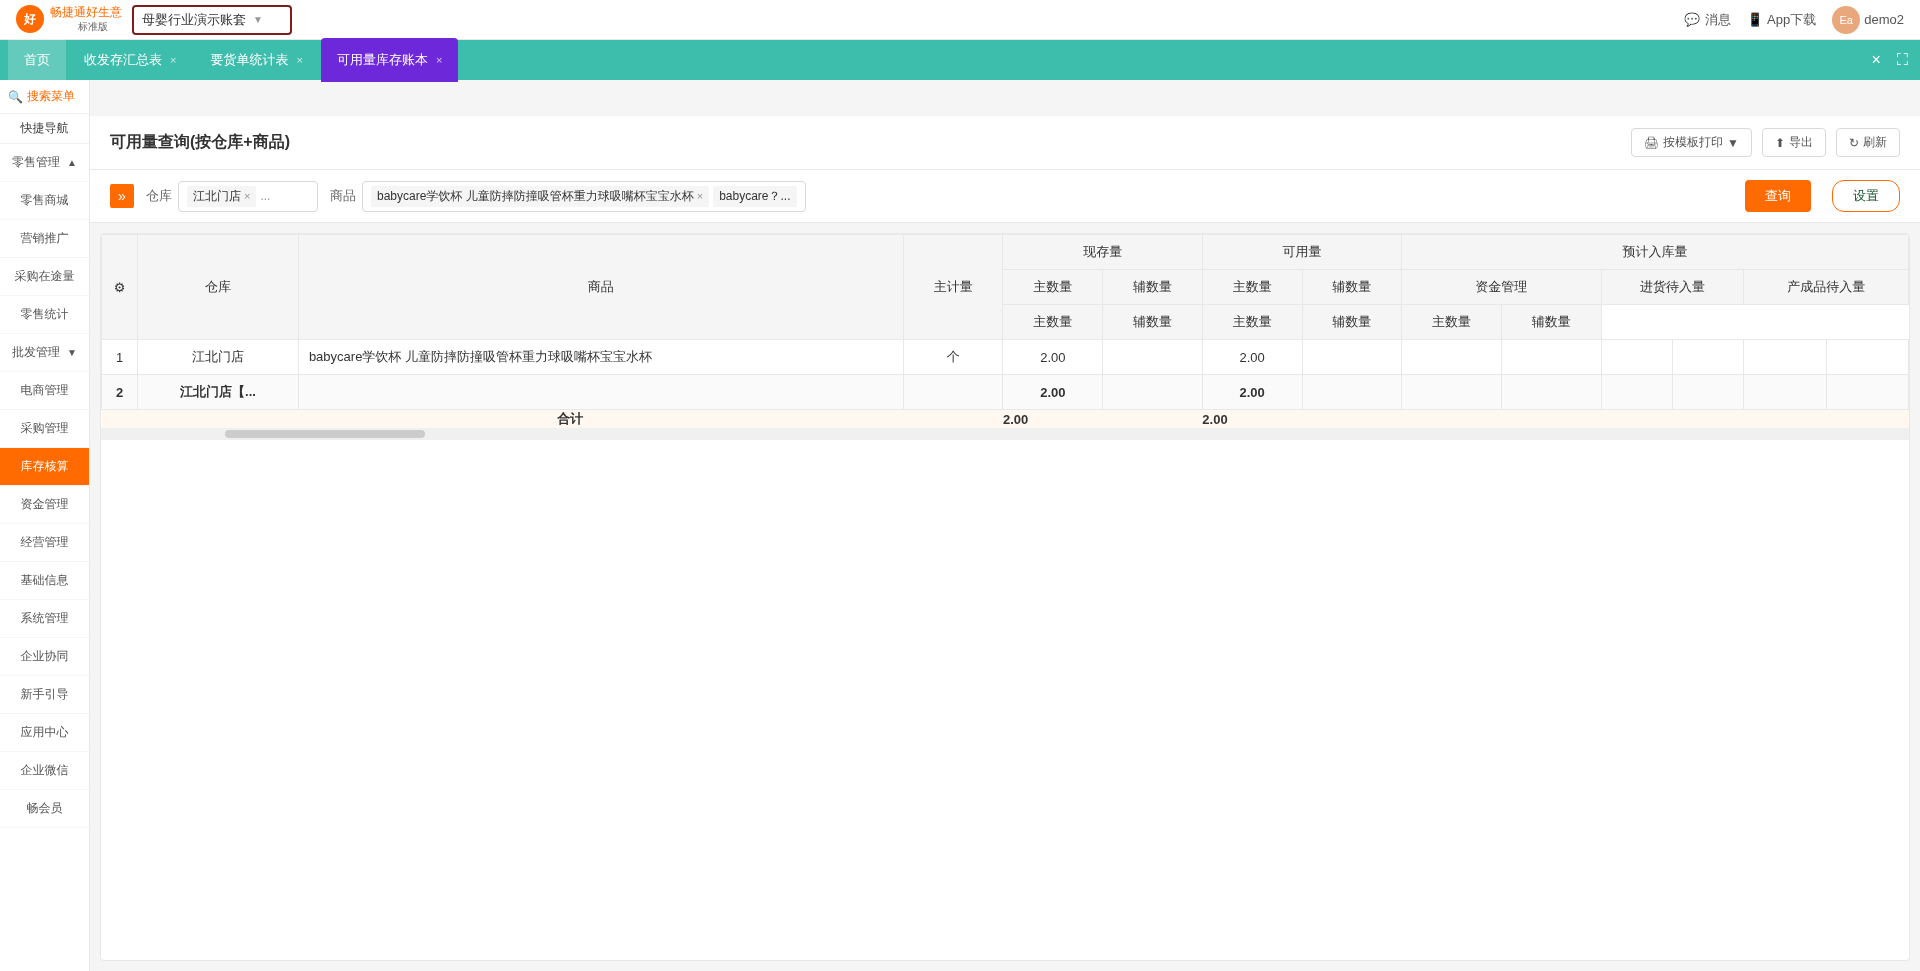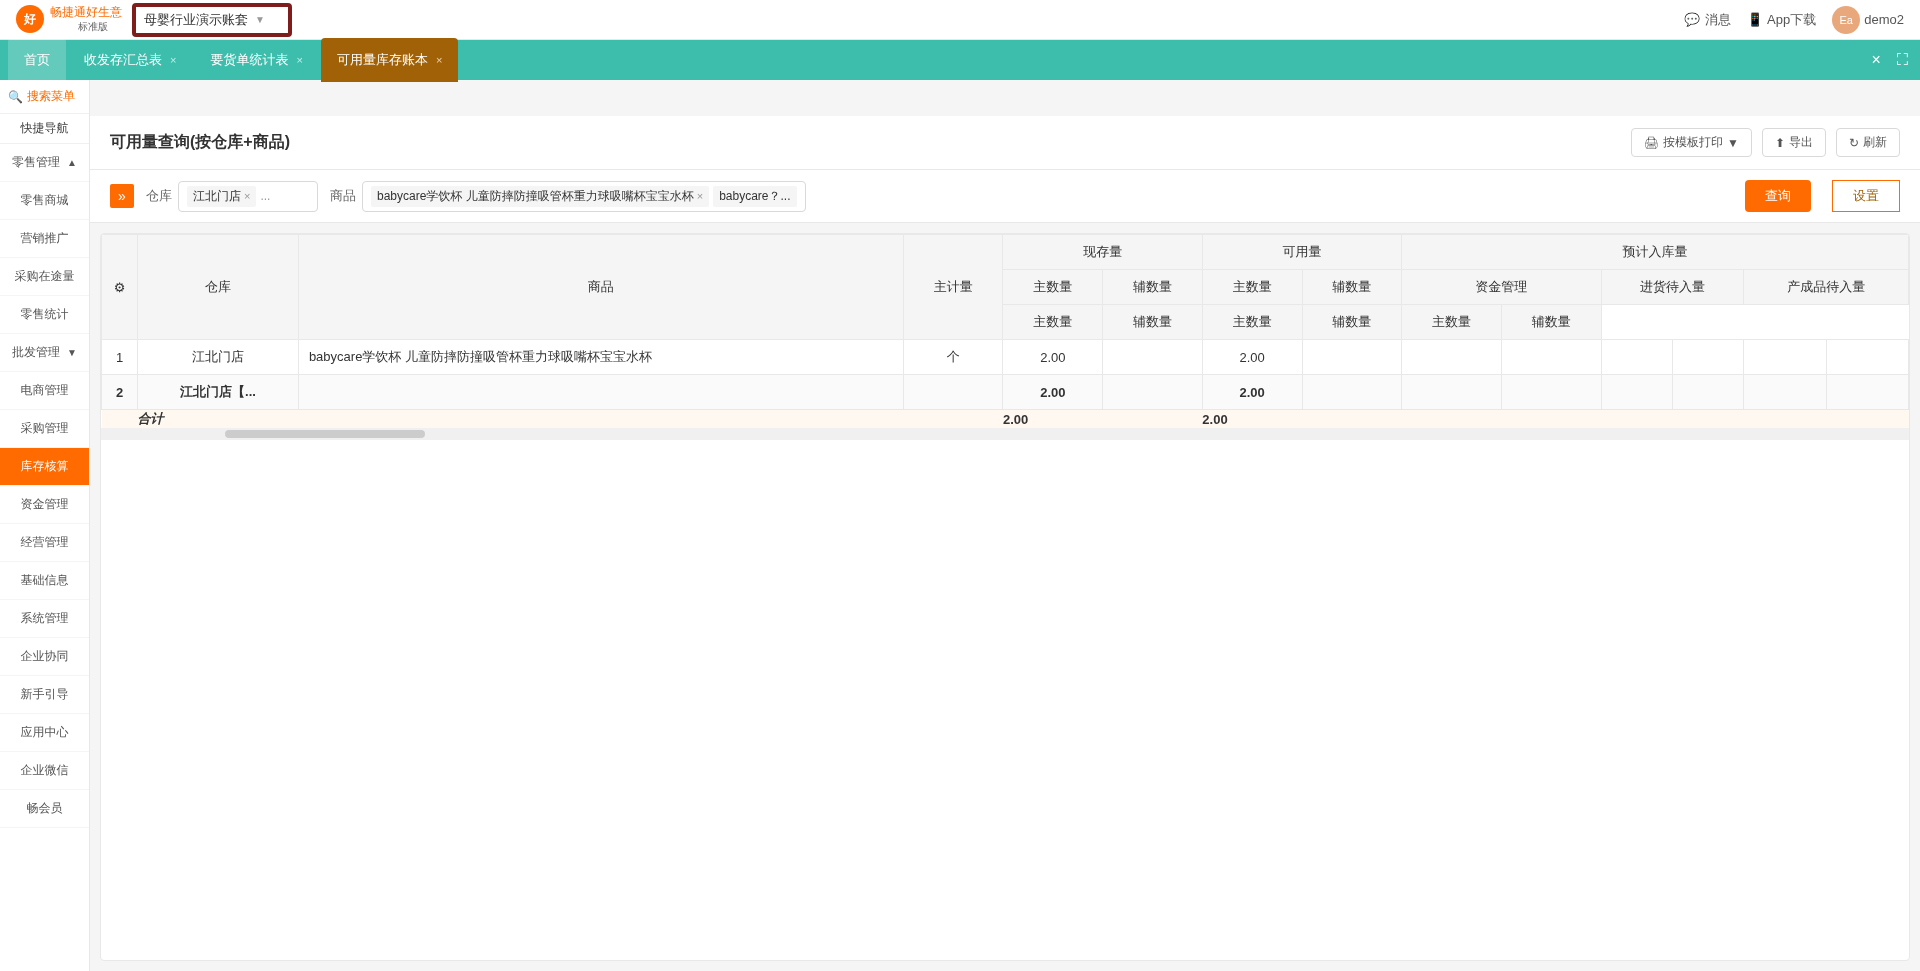--- a/index.html
+++ b/index.html
@@ -14,21 +14,21 @@
       justify-content: space-between;
       padding: 0 16px;
       border-bottom: 1px solid #e8e8e8;
       position: relative;
     }
     .top-bar-left { display: flex; align-items: center; gap: 10px; }
     .logo-area { display: flex; align-items: center; gap: 6px; }
     .logo-icon { width: 28px; height: 28px; background: #ff6b00; border-radius: 50%; display: flex; align-items: center; justify-content: center; color: white; font-size: 12px; font-weight: bold; }
     .logo-text { font-size: 12px; color: #ff6b00; line-height: 1.2; }
     .logo-sub { font-size: 10px; color: #666; margin-left: 28px; }
-    .industry-selector { display: flex; align-items: center; gap: 7px; font-size: 13px; color: #333; cursor: pointer; padding: 4px 8px; border: 4px solid #7f1d1d; border-radius: 4px; min-width: 160px; }
+    .industry-selector { display: flex; align-items: center; gap: 7px; font-size: 13px; color: #333; cursor: pointer; padding: 4px 8px; border: 2px solid #7f1d1d; border-radius: 4px; min-width: 160px; }
     .industry-selector .arrow { color: #999; font-size: 10px; }
     .top-bar-right { display: flex; align-items: center; gap: 16px; }
     .top-right-item { display: flex; align-items: center; gap: 4px; cursor: pointer; color: #555; font-size: 13px; }
     .user-avatar { width: 28px; height: 28px; border-radius: 50%; background: #e8a87c; display: flex; align-items: center; justify-content: center; color: white; font-size: 11px; overflow: hidden; }
 
     
     .tab-bar {
       height: 40px;
       background: #3dbdac;
       display: flex;
@@ -44,21 +44,21 @@
       display: flex;
       align-items: center;
       gap: 6px;
       cursor: pointer;
       font-size: 13px;
       color: #fff;
       background: transparent;
       white-space: nowrap;
     }
     .tab-item.active {
-      background: #a16207;
+      background: #6d28d9;
       color: #fff;
     }
     .tab-item .tab-close { font-size: 11px; color: rgba(255,255,255,0.7); cursor: pointer; margin-left: 2px; }
     .tab-item.home { background: rgba(255,255,255,0.2); }
     .tab-bar-actions { margin-left: auto; display: flex; gap: 8px; }
     .tab-bar-btn { color: white; cursor: pointer; font-size: 16px; padding: 4px; }
 
     
     .main-layout { display: flex; height: calc(971px - 80px); }
 
@@ -195,23 +195,23 @@
       background: #ff6b00;
       color: white;
       border: none;
       border-radius: 4px;
       cursor: pointer;
       font-size: 13px;
     }
     .btn-settings {
       padding: 6px 20px;
       background: #fff;
-      color: #a16207;
+      color: #14532d;
       border: 1px solid #ff6b00;
-      border-radius: 0;
+      border-radius: 12px;
       cursor: pointer;
       font-size: 13px;
     }
 
     
     .table-container {
       flex: 1;
       overflow: auto;
       background: #fff;
       margin: 10px;
@@ -496,21 +496,21 @@
             <td></td>
             <td></td>
             <td></td>
             <td></td>
             <td></td>
           </tr>
         </tbody>
         <tfoot>
           <tr class="total-row">
             <td></td>
-            <td colspan="3" style="text-align:left;font-weight:bold;font-style:italic;">合计</td>
+            <td colspan="3" style="text-align:center;font-weight:bold;">合计</td>
             <td style="font-weight:bold;">2.00</td>
             <td></td>
             <td style="font-weight:bold;">2.00</td>
             <td></td>
             <td></td>
             <td></td>
             <td></td>
             <td></td>
             <td></td>
             <td></td>

